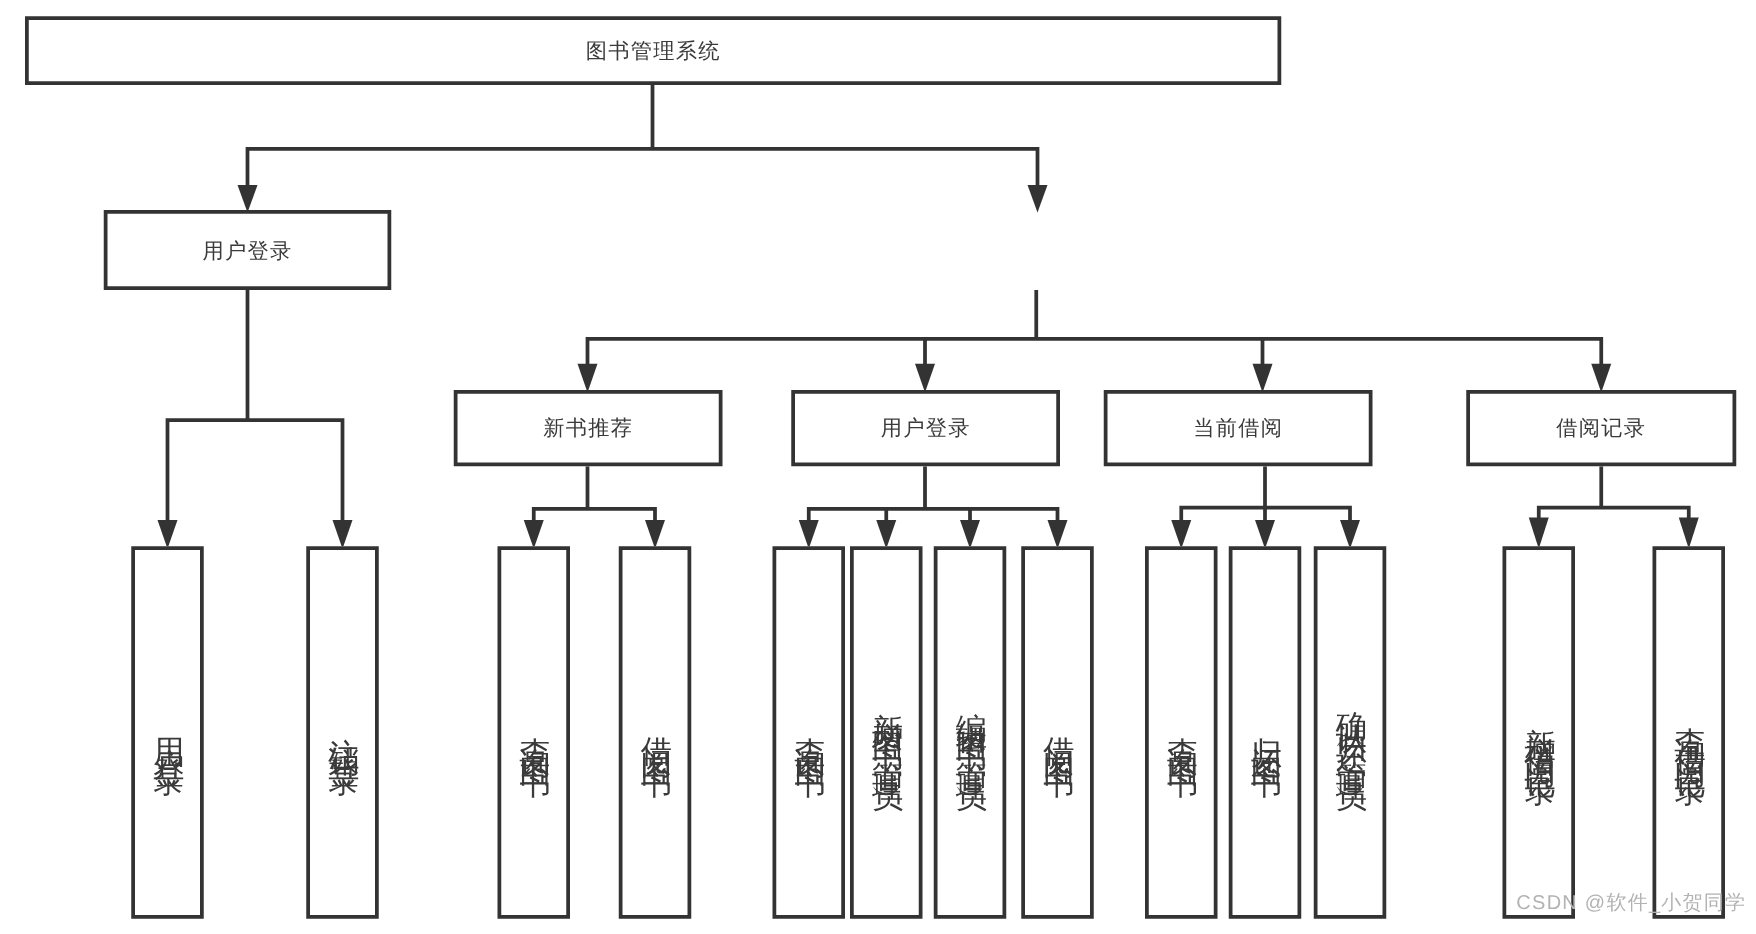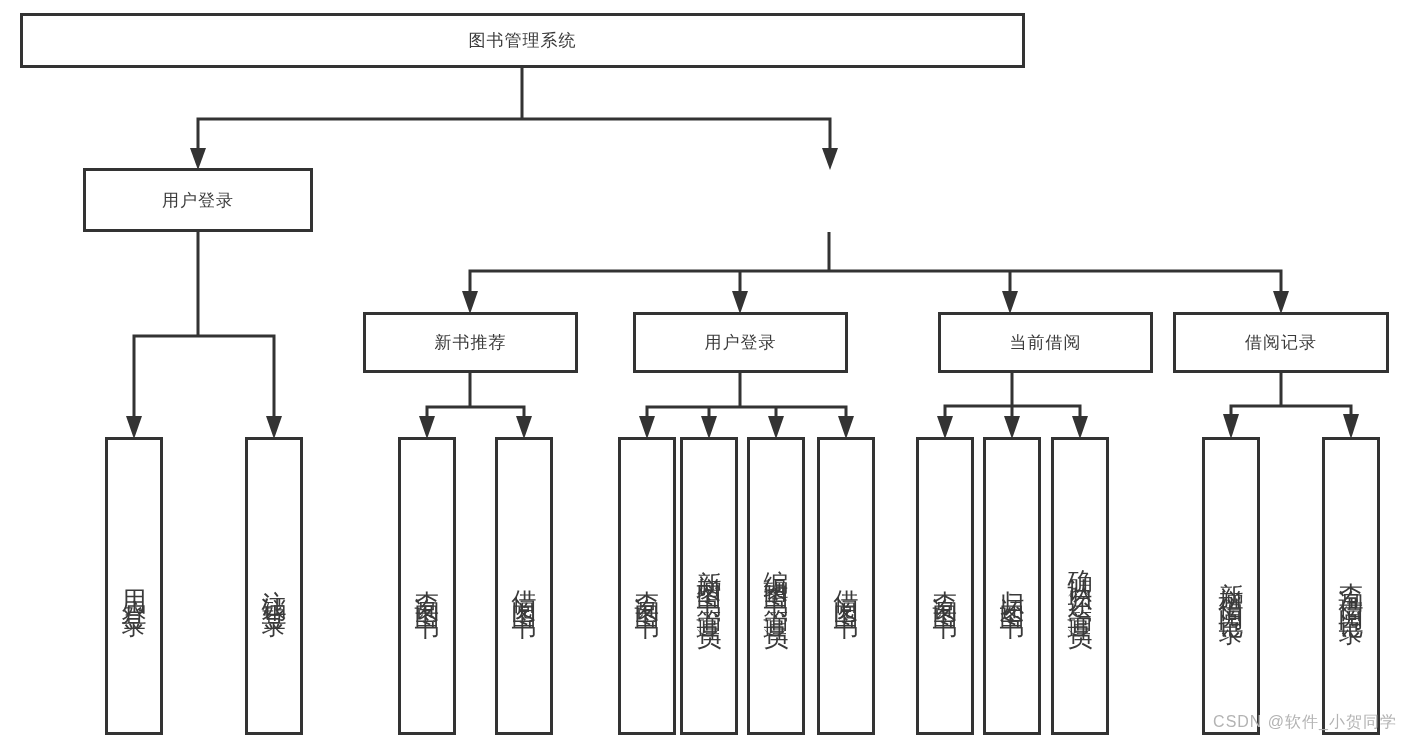--- a/index.html
+++ b/index.html
@@ -45,21 +45,21 @@
     text-orientation: mixed;
     letter-spacing: 8px;
     line-height: 1;
     white-space: nowrap;
   }
   .root-box   { left: 20px;   top: 13px;  width: 1005px; height: 55px; }
   .l2-a       { left: 83px;   top: 168px; width: 230px;  height: 64px; }
   .l2-b       { left: 712px;  top: 168px; width: 234px;  height: 64px; }
   .l3-a       { left: 363px;  top: 312px; width: 215px;  height: 61px; }
   .l3-b       { left: 633px;  top: 312px; width: 215px;  height: 61px; }
-  .l3-c       { left: 938px;  top: 312px; width: 215px;  height: 61px; }
+  .l3-c       { left: 883px;  top: 312px; width: 215px;  height: 61px; }
   .l3-d       { left: 1173px; top: 312px; width: 216px;  height: 61px; }
   .leaf       { top: 437px; width: 58px; height: 298px; }
   .leaf-1  { left: 105px;  }
   .leaf-2  { left: 245px;  }
   .leaf-3  { left: 398px;  }
   .leaf-4  { left: 495px;  }
   .leaf-5  { left: 618px;  }
   .leaf-6  { left: 680px;  }
   .leaf-7  { left: 747px;  }
   .leaf-8  { left: 817px;  }

